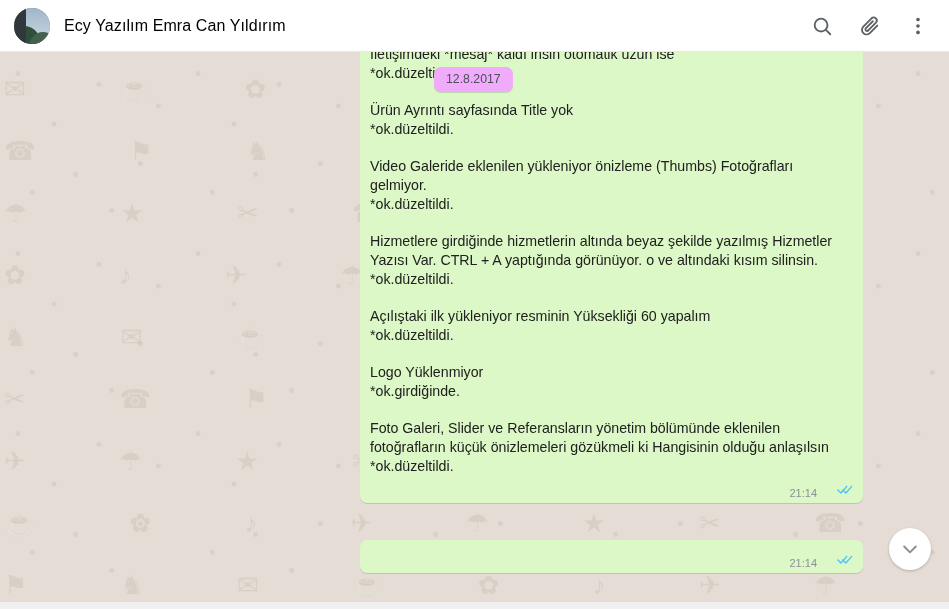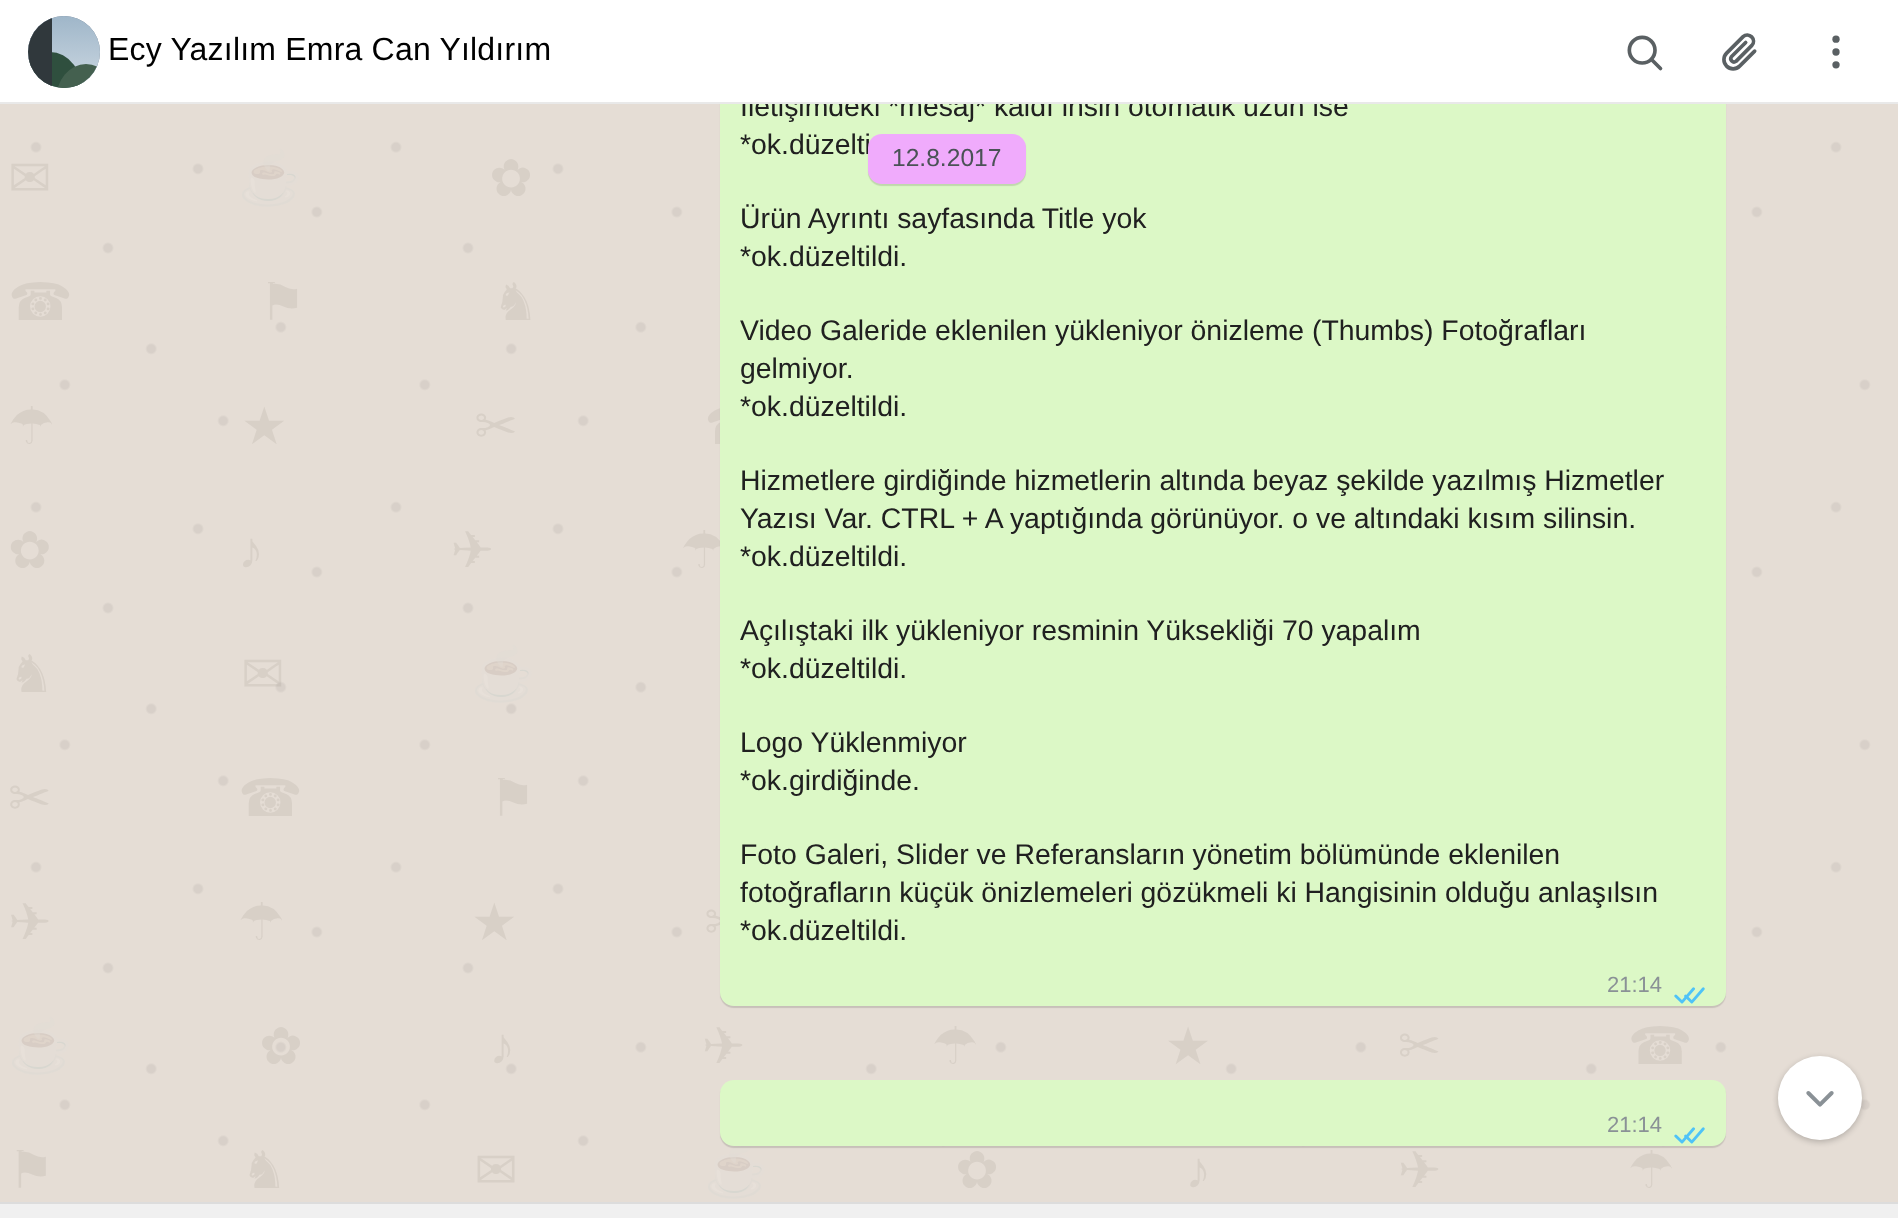--- a/index.html
+++ b/index.html
@@ -43,21 +43,21 @@
     width: 34px; height: 22px; background: #2f4f3e;
     border-radius: 50% 50% 0 0 / 100% 100% 0 0;
   }
   .avatar .hill2 {
     position: absolute; right: -8px; bottom: -6px;
     width: 30px; height: 18px; background: #44604f;
     border-radius: 50% 50% 0 0 / 100% 100% 0 0;
   }
   .avatar .dark { position: absolute; left:0; top:0; width: 12px; height: 36px; background:#30383c; }
   .chat-title {
-    margin-left: 4px;
+    margin-left: 14px;
     font-size: 16px;
     color: #000000;
     font-weight: 400;
     letter-spacing: 0.1px;
     white-space: nowrap;
   }
   .header-actions {
     margin-left: auto;
     display: flex;
     align-items: center;
@@ -101,22 +101,22 @@
     white-space: pre-wrap;
   }
 
   .messages {
     position: absolute;
     inset: 0;
     padding: 0 58px 0 58px;
   }
   .meta {
     display: inline-flex;
-    align-items: flex-end;
-    gap: 6px;
+    align-items: flex-start;
+    gap: 20px;
     float: right;
     margin: 4px 0 -2px 10px;
     font-size: 11px;
     color: #8a9196;
     position: relative;
     top: 4px;
   }
   .ticks { width: 16px; height: 11px; color: #4fc3f7; display:block; }
 
   
@@ -233,21 +233,21 @@
 
       <div class="top-bubble">
         <p class="para">İletişimdeki *mesaj* kaldı insin otomatik uzun ise
 *ok.düzelti</p>
         <p class="para">Ürün Ayrıntı sayfasında Title yok
 *ok.düzeltildi.</p>
         <p class="para">Video Galeride eklenilen yükleniyor önizleme (Thumbs) Fotoğrafları gelmiyor.
 *ok.düzeltildi.</p>
         <p class="para">Hizmetlere girdiğinde hizmetlerin altında beyaz şekilde yazılmış Hizmetler Yazısı Var. CTRL + A yaptığında görünüyor. o ve altındaki kısım silinsin.
 *ok.düzeltildi.</p>
-        <p class="para">Açılıştaki ilk yükleniyor resminin Yüksekliği 70 yapalım
+        <p class="para">Açılıştaki ilk yükleniyor resminin Yüksekliği 60 yapalım
 *ok.düzeltildi.</p>
         <p class="para">Logo Yüklenmiyor
 *ok.girdiğinde.</p>
         <p class="para">Foto Galeri, Slider ve Referansların yönetim bölümünde eklenilen fotoğrafların küçük önizlemeleri gözükmeli ki Hangisinin olduğu anlaşılsın
 *ok.düzeltildi.</p>
         <span class="meta">
           <span>21:14</span>
           <svg class="ticks" viewBox="0 0 18 12" fill="none" stroke="currentColor" stroke-width="1.6" stroke-linecap="round" stroke-linejoin="round">
             <polyline points="1,6.5 4.5,10 11,2.5"></polyline>
             <polyline points="6.5,6.5 10,10 16.5,2.5"></polyline>

